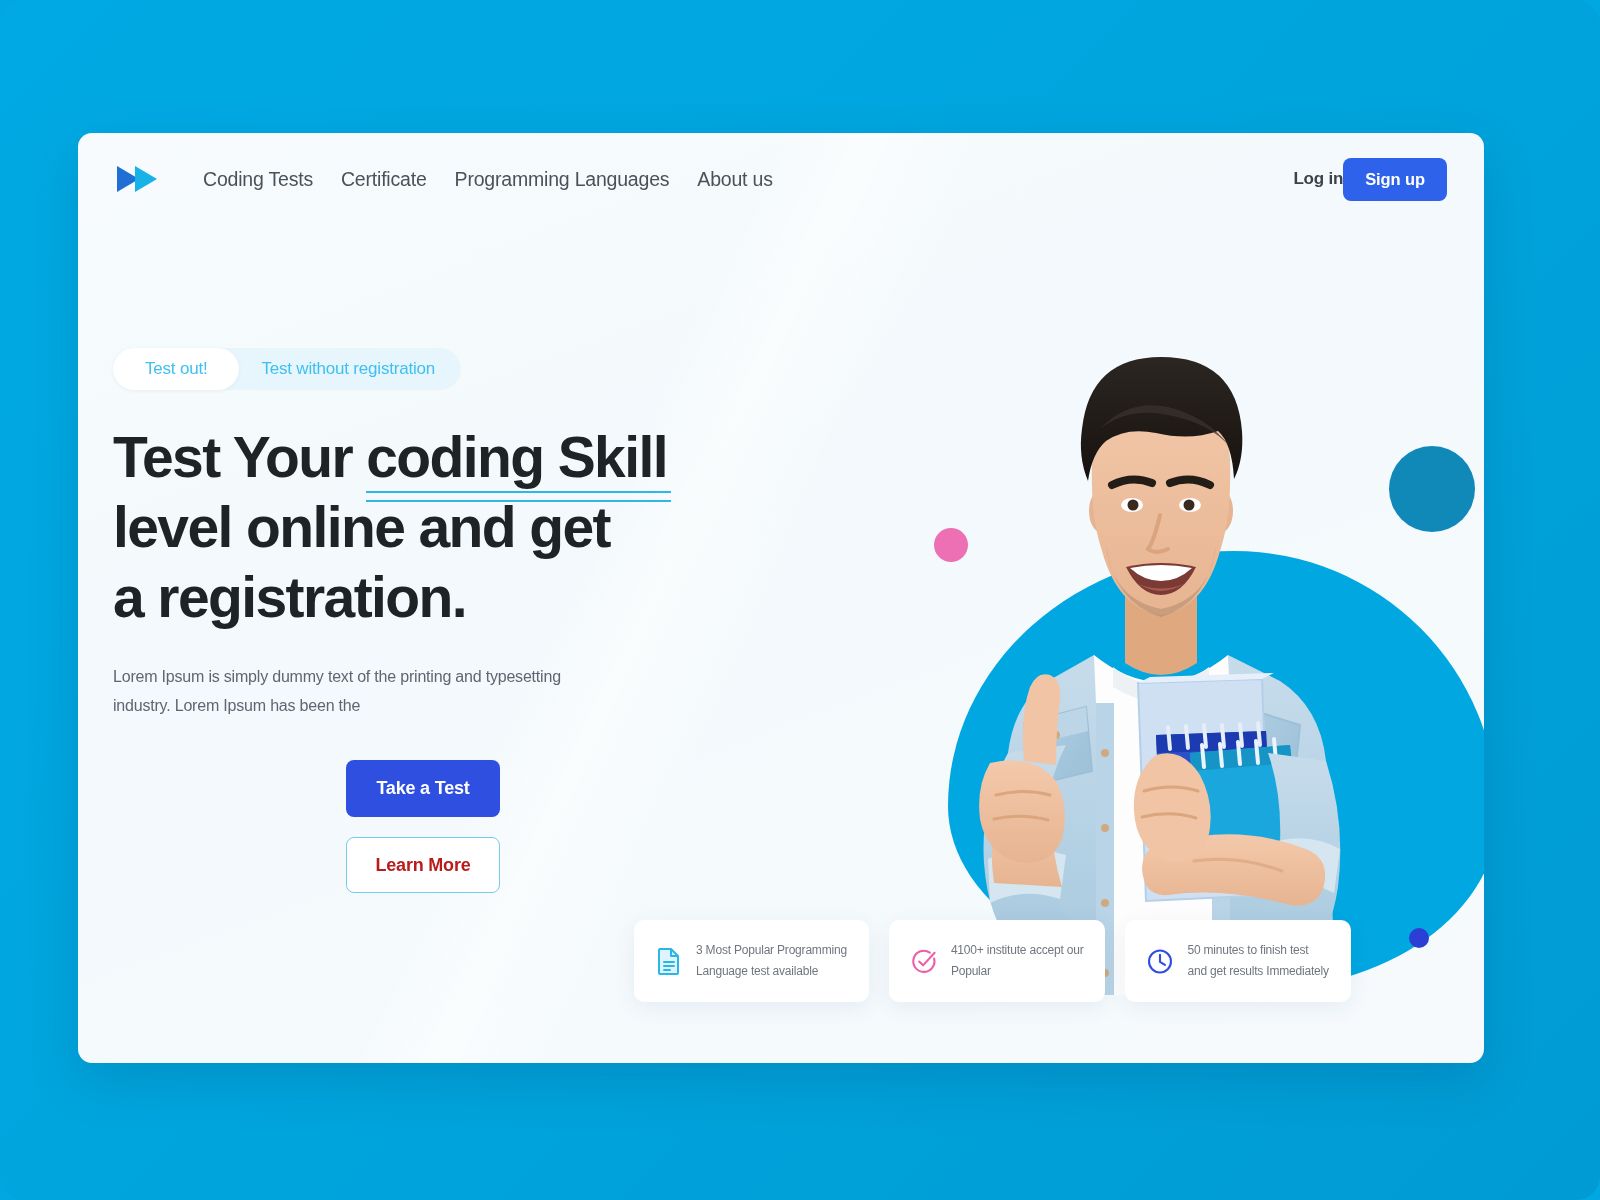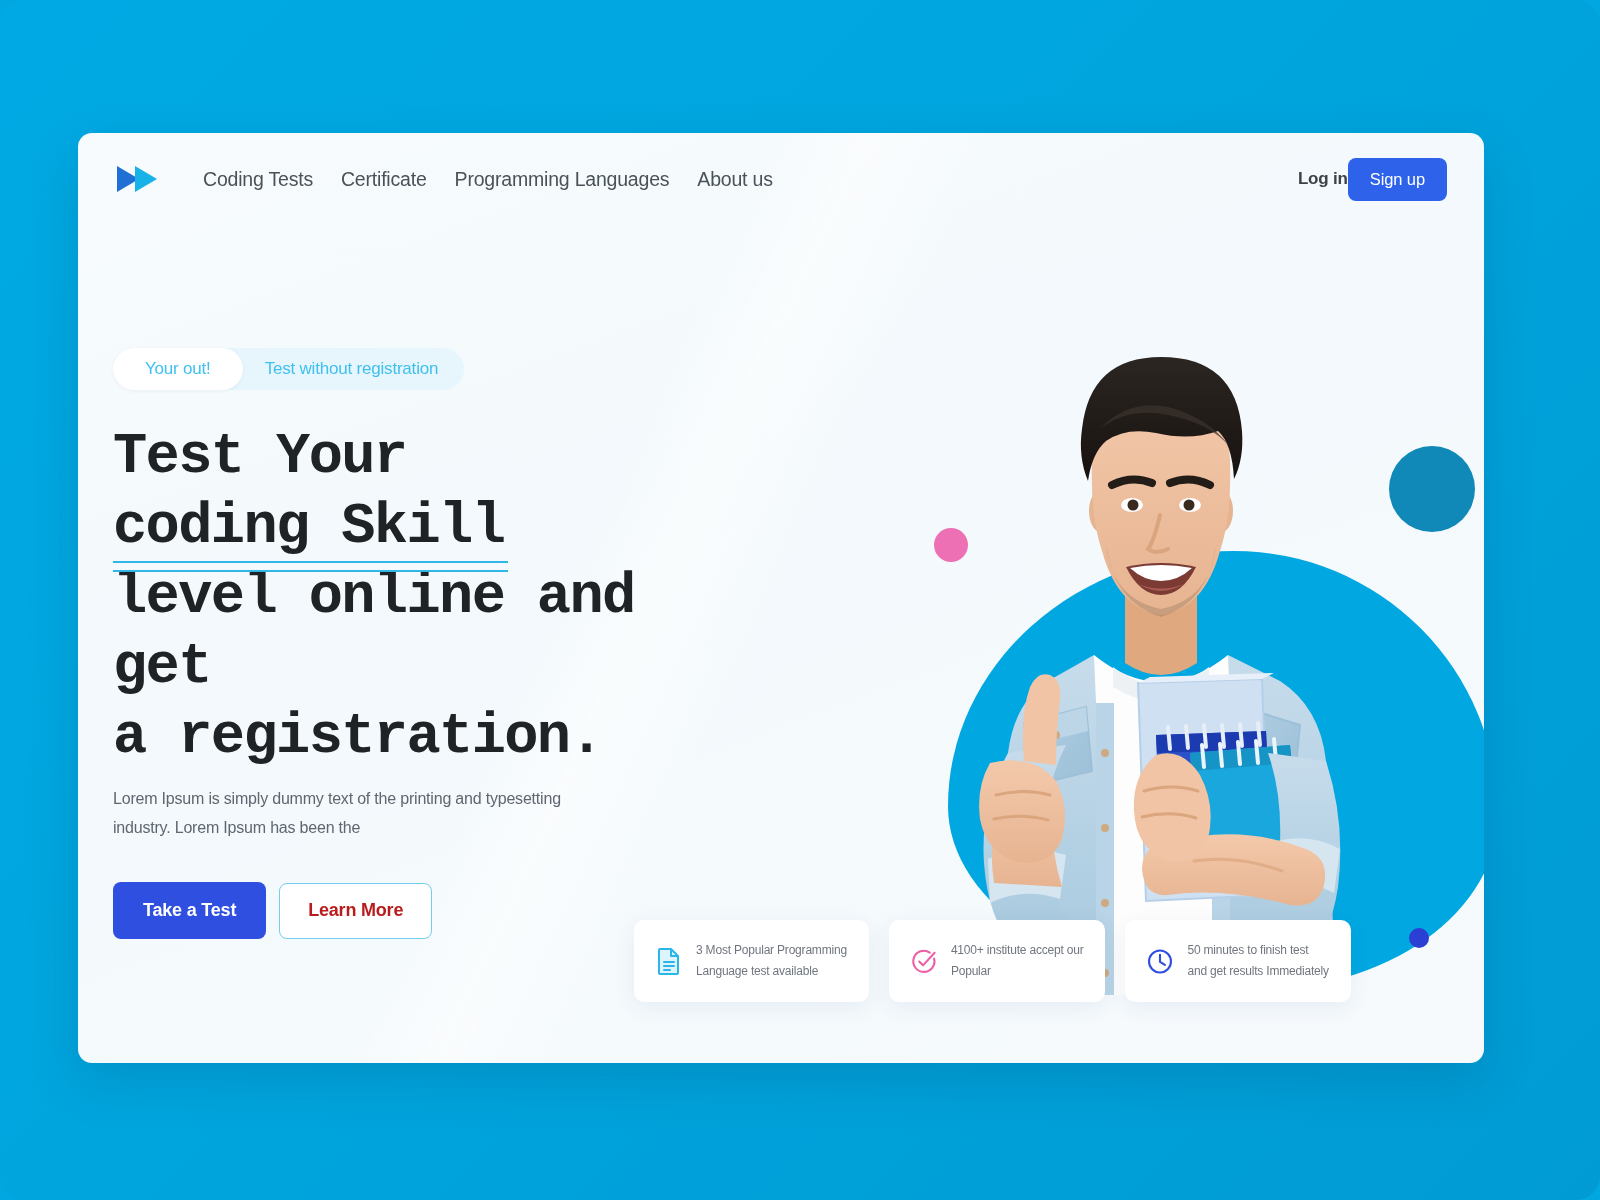--- a/index.html
+++ b/index.html
@@ -92,21 +92,21 @@
     font-weight: bold;
     color: #3b4248;
     cursor: pointer;
     letter-spacing: -0.2px;
   }
 
   .signup-btn {
     background: #2e62ea;
     color: #ffffff;
     font-size: 16.5px;
-    font-weight: normal;
+    font-weight: bold;
     border: none;
     border-radius: 8px;
     padding: 12px 22px;
     cursor: pointer;
     letter-spacing: -0.1px;
     font-family: "Liberation Sans", sans-serif;
   }
 
   
   .hero-left {
@@ -151,22 +151,21 @@
     padding: 0 26px 0 22px;
   }
 
   
   .headline {
     font-size: 57px;
     line-height: 70px;
     font-weight: bold;
     color: #202326;
     letter-spacing: -1.6px;
-    margin-bottom: 12px;
-    font-family: Liberation Mono, monospace;
+    margin-bottom: 30px;
   }
 
   .underline-word {
     position: relative;
     display: inline-block;
   }
 
   .underline-word::after {
     content: "";
     position: absolute;
@@ -185,21 +184,22 @@
     color: #5f6670;
     letter-spacing: -0.2px;
     max-width: 470px;
     margin-bottom: 40px;
   }
 
   
   .cta-row {
     display: flex;
     align-items: center;
-    gap: 13px;
+    gap: 20px;
+    flex-direction: column;
   }
 
   .btn-primary {
     background: #2e4fe0;
     color: #ffffff;
     font-size: 18px;
     font-weight: bold;
     border: none;
     border-radius: 8px;
     padding: 18px 30px;
@@ -335,21 +335,21 @@
       <div class="header-right">
         <span class="login-link">Log in</span>
         <button class="signup-btn">Sign up</button>
       </div>
 
     </div>
 
     <div class="hero-left">
 
       <div class="toggle">
-        <span class="toggle-opt active">Your out!</span>
+        <span class="toggle-opt active">Test out!</span>
         <span class="toggle-opt inactive">Test without registration</span>
       </div>
 
       <h1 class="headline"><span>Test Your </span><span class="underline-word">coding Skill</span><br><span>level online and get</span><br><span>a registration.</span></h1>
 
       <p class="subtext">Lorem Ipsum is simply dummy text of the printing and typesetting industry. Lorem Ipsum has been the</p>
 
       <div class="cta-row">
         <button class="btn-primary">Take a Test</button>
         <button class="btn-secondary">Learn More</button>

